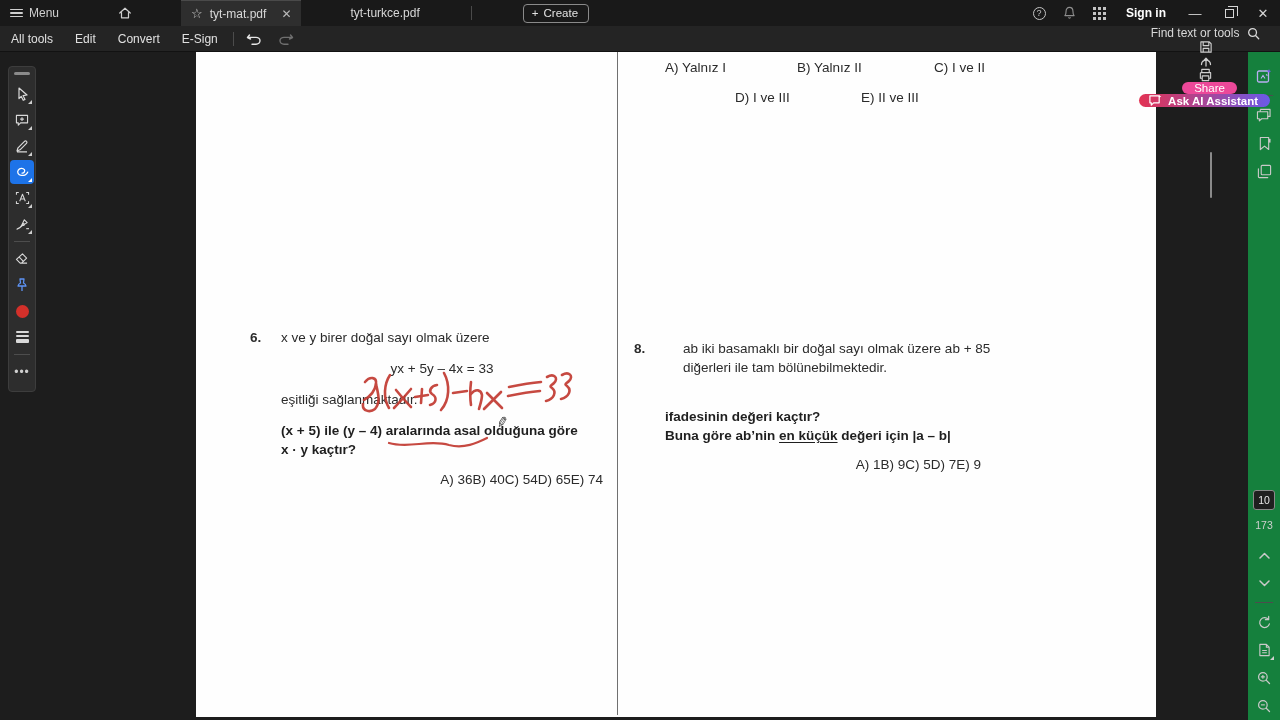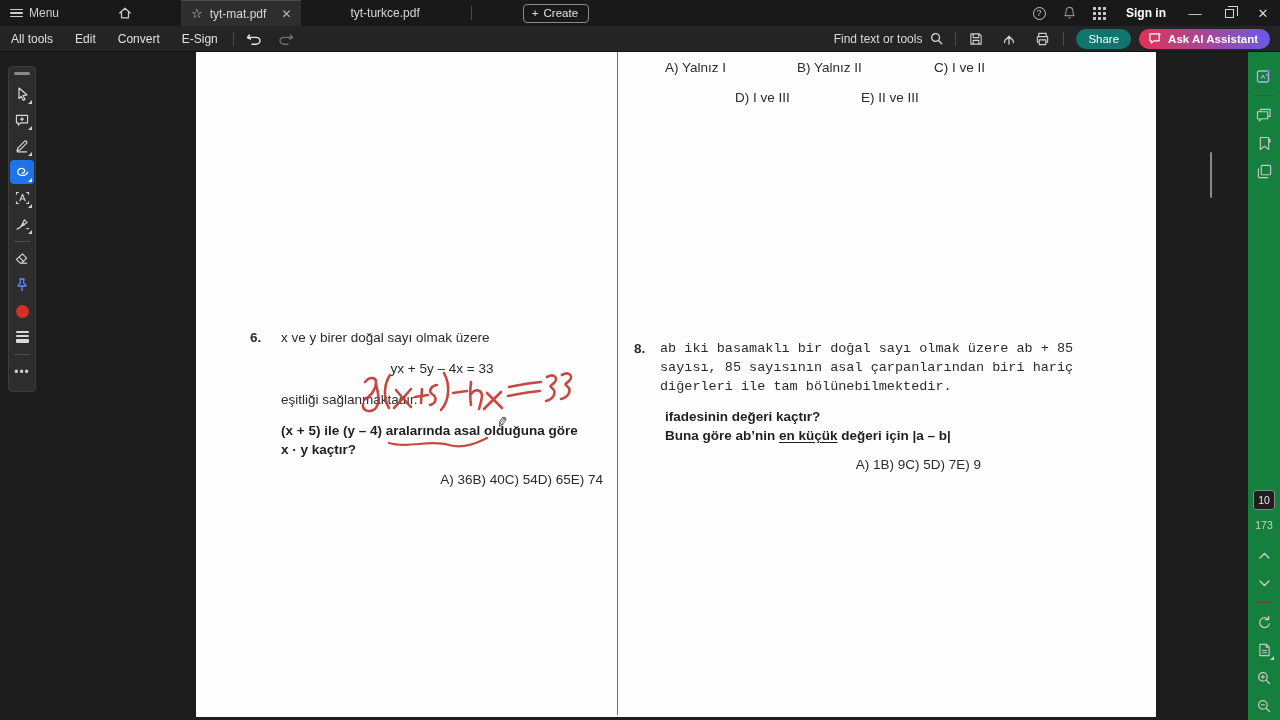--- a/index.html
+++ b/index.html
@@ -33,21 +33,21 @@
   .restore-sq { width:9px; height:9px; border:1.2px solid #d6d6d6; position:relative; }
   .restore-sq:before { content:""; position:absolute; left:2px; top:-4px; width:9px; height:9px; border:1.2px solid #d6d6d6; border-left:none; border-bottom:none;}
   
   .toolbar { position:absolute; top:26px; left:0; width:1280px; height:26px; background:#242424;
     border-bottom:1px solid #121212; display:flex; align-items:center; color:#e0e0e0; font-size:12px; z-index:29;}
   .tool-item { padding:0 11px; height:100%; display:flex; align-items:center; }
   .v-sep { width:1px; height:14px; background:#4c4c4c; margin:0 4px; }
   .undo-redo { display:flex; align-items:center; }
   .find-box { display:flex; align-items:center; gap:8px; color:#d9d9d9; padding:0 8px; }
   .pill { border-radius:12px; height:20px; display:flex; align-items:center; padding:0 12px; font-size:11.5px; color:#fff; margin-left:8px;}
-  .share-pill { background:#0f766e; }
+  .share-pill { background:#ec4899; }
   .ai-pill { background:linear-gradient(90deg,#e23354 0%,#a2489e 55%,#6a5ae8 100%); gap:6px; padding:0 12px 0 9px; font-weight:bold;text-align:center;}
   
   .doc-area { position:absolute; top:52px; left:0; width:1248px; height:668px; background:#1d1d1d; }
   .page { position:absolute; left:196px; top:0; width:960px; height:665px; background:#fefefe; color:#2a2a2a; }
   .page-bottom-gap { position:absolute; left:196px; top:665px; width:844px; height:3px; background:#1d1d1d; }
   .col-sep { position:absolute; left:421px; top:0; width:1px; height:663px; background:#707070; }
   
   .left-rail { position:absolute; left:8px; top:14px; width:28px; background:#2d2d2d; border:1px solid #3d3d3d;
     border-radius:4px; display:flex; flex-direction:column; align-items:center; padding:5px 0 6px 0; z-index:5;}
   .drag-handle { width:16px; height:3px; background:#8a8a8a; border-radius:2px; margin-bottom:6px; }
@@ -161,21 +161,21 @@
       <svg width="16" height="13" viewBox="0 0 16 13">
         <path d="M3.5 3 L1.5 5.5 L4.5 7 M1.8 5.4 H10 a4 3.4 0 0 1 0 6.8 H6" fill="none" stroke="#e6e6e6" stroke-width="1.4" stroke-linecap="round" stroke-linejoin="round"></path>
       </svg>
     </div>
     <div class="tool-item" style="padding:0 8px;">
       <svg width="16" height="13" viewBox="0 0 16 13">
         <path d="M12.5 3 L14.5 5.5 L11.5 7 M14.2 5.4 H6 a4 3.4 0 0 0 0 6.8 H10" fill="none" stroke="#6f6f6f" stroke-width="1.4" stroke-linecap="round" stroke-linejoin="round"></path>
       </svg>
     </div>
   </div>
-  <div style="margin-left:auto;display:flex;align-items:center;height:100%;">
+  <div style="margin-left:auto;display:flex;align-items:center;height:100%;flex-direction:column;">
     <div class="find-box">
       <span>Find text or tools</span>
       <svg width="13" height="13" viewBox="0 0 14 14">
         <circle cx="6" cy="6" r="4.2" fill="none" stroke="#d9d9d9" stroke-width="1.4"></circle>
         <line x1="9.2" y1="9.2" x2="12.6" y2="12.6" stroke="#d9d9d9" stroke-width="1.4" stroke-linecap="round"></line>
       </svg>
     </div>
     <div class="v-sep"></div>
     <div class="tool-item" style="padding:0 9px;">
       <svg width="14" height="14" viewBox="0 0 15 15">
@@ -292,23 +292,22 @@
     <div class="dtext abs bold" style="left:85px; top:388px;">x · y kaçtır?</div>
     <div class="dtext abs opt-row" style="left:85px; top:418px; width:322px;">
       <span>A) 36</span>
       <span>B) 40</span>
       <span>C) 54</span>
       <span>D) 65</span>
       <span>E) 74</span>
     </div>
 
     <div class="dtext abs q-num" style="left:438px; top:287px;">8.</div>
-    <div class="dtext abs" style="left:464px; top:287px;font-family:Liberation Mono, monospace;">
+    <div class="dtext abs" style="left:487px; top:287px;">
       <div>ab iki basamaklı bir doğal sayı olmak üzere ab + 85</div>
-      <div>sayısı, 85 sayısının asal çarpanlarından biri hariç</div>
       <div>diğerleri ile tam bölünebilmektedir.</div>
     </div>
     <div class="dtext abs bold" style="left:469px; top:355px;">
       <div>ifadesinin değeri kaçtır?</div>
       <div><span>Buna göre ab’nin </span><span class="u">en küçük</span><span> değeri için |a – b|</span></div>
     </div>
     <div class="dtext abs opt-row" style="left:469px; top:403px; width:316px;">
       <span>A) 1</span>
       <span>B) 9</span>
       <span>C) 5</span>

